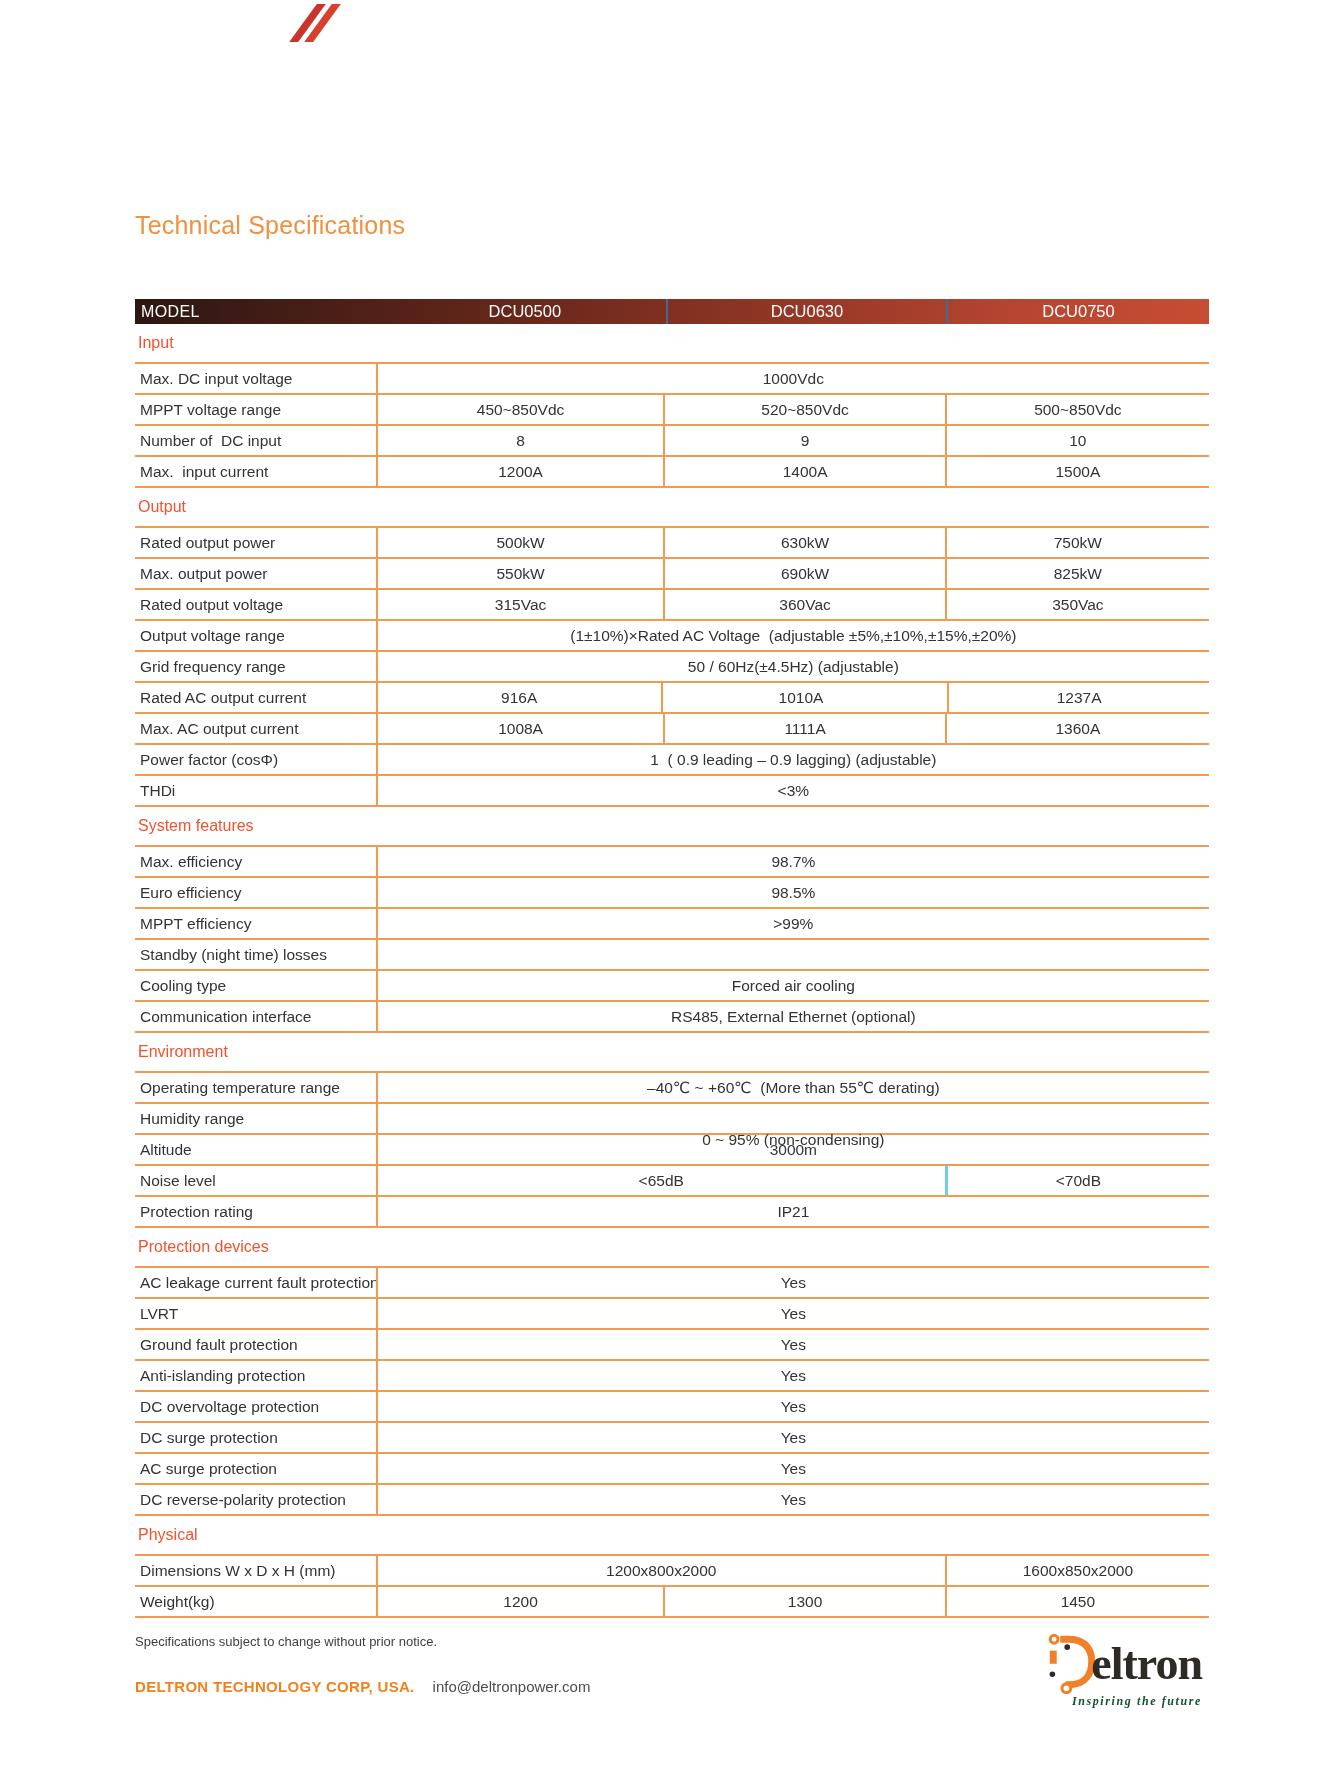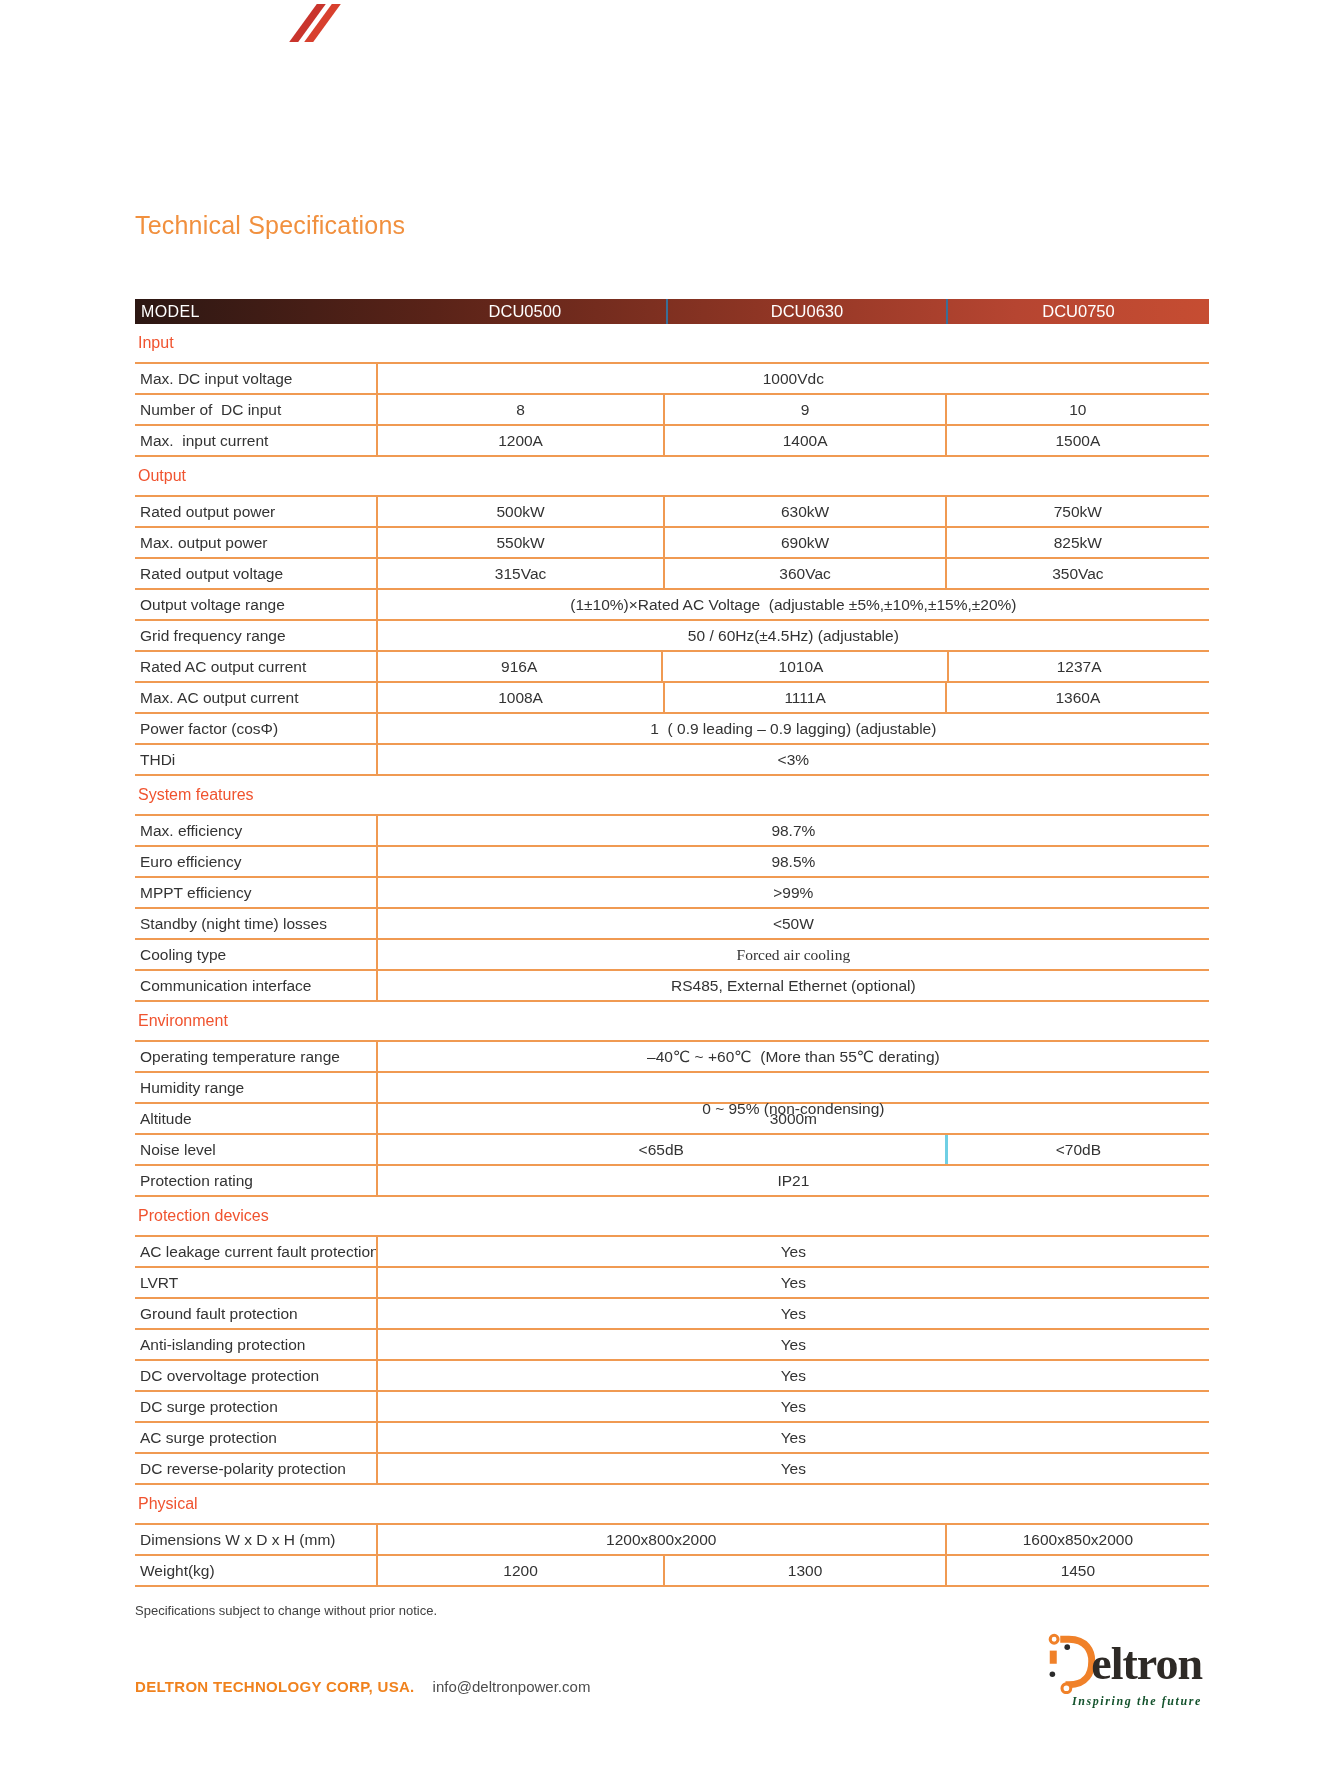--- a/index.html
+++ b/index.html
@@ -88,20 +88,26 @@
     </div>
 
     <div>
         <div class="section-label">Input</div>
         <div class="section-block">
           <div class="spec-row">
             <div class="cell label-cell">Max. DC input voltage</div>
             <div class="cell value-cell" style="width: 77.4%;">1000Vdc</div>
           </div>
           <div class="spec-row">
+            <div class="cell label-cell">MPPT voltage range</div>
+            <div class="cell value-cell" style="width: 26.6%;">450~850Vdc</div>
+            <div class="cell value-cell divider-orange" style="width: 26.2%;">520~850Vdc</div>
+            <div class="cell value-cell divider-orange" style="width: 24.6%;">500~850Vdc</div>
+          </div>
+          <div class="spec-row">
             <div class="cell label-cell">Number of  DC input</div>
             <div class="cell value-cell" style="width: 26.6%;">8</div>
             <div class="cell value-cell divider-orange" style="width: 26.2%;">9</div>
             <div class="cell value-cell divider-orange" style="width: 24.6%;">10</div>
           </div>
           <div class="spec-row">
             <div class="cell label-cell">Max.  input current</div>
             <div class="cell value-cell" style="width: 26.6%;">1200A</div>
             <div class="cell value-cell divider-orange" style="width: 26.2%;">1400A</div>
             <div class="cell value-cell divider-orange" style="width: 24.6%;">1500A</div>
@@ -165,25 +171,24 @@
           <div class="spec-row">
             <div class="cell label-cell">Euro efficiency</div>
             <div class="cell value-cell" style="width: 77.4%;">98.5%</div>
           </div>
           <div class="spec-row">
             <div class="cell label-cell">MPPT efficiency</div>
             <div class="cell value-cell" style="width: 77.4%;">&gt;99%</div>
           </div>
           <div class="spec-row">
             <div class="cell label-cell">Standby (night time) losses</div>
-            <div class="cell value-cell" style="width: 77.4%;">&lt;50W</div>
           </div>
           <div class="spec-row">
             <div class="cell label-cell">Cooling type</div>
-            <div class="cell value-cell" style="width: 77.4%; font-family: Liberation Serif, serif;">Forced air cooling</div>
+            <div class="cell value-cell" style="width: 77.4%;">Forced air cooling</div>
           </div>
           <div class="spec-row">
             <div class="cell label-cell">Communication interface</div>
             <div class="cell value-cell" style="width: 77.4%;">RS485, External Ethernet (optional)</div>
           </div>
         </div>
         <div class="section-label">Environment</div>
         <div class="section-block">
           <div class="spec-row">
             <div class="cell label-cell">Operating temperature range</div>

